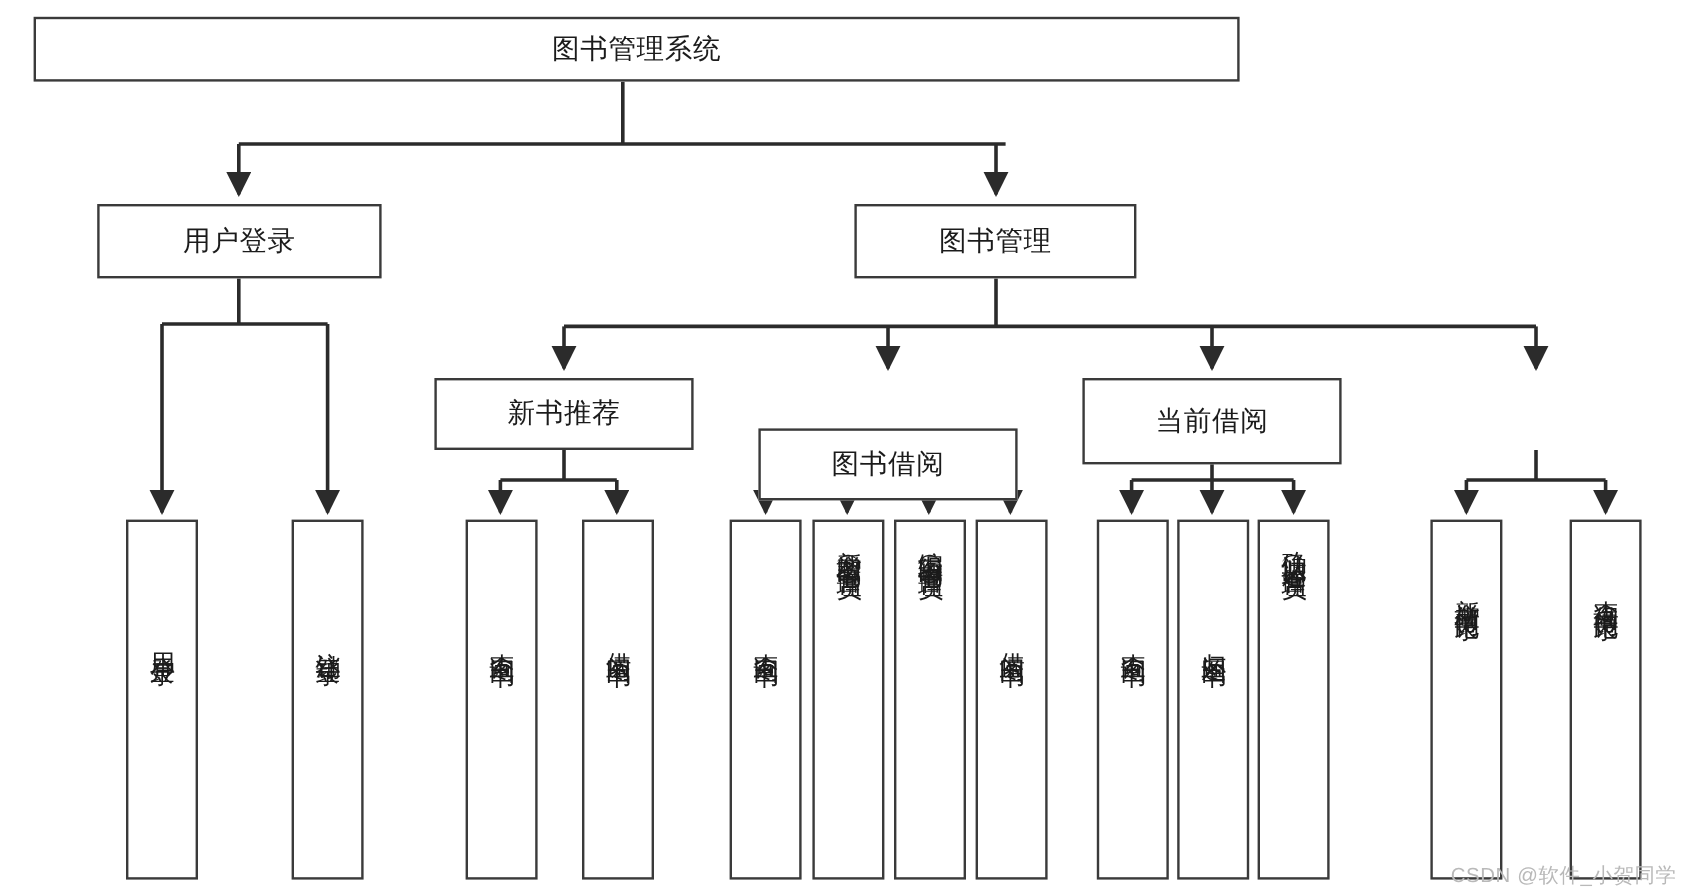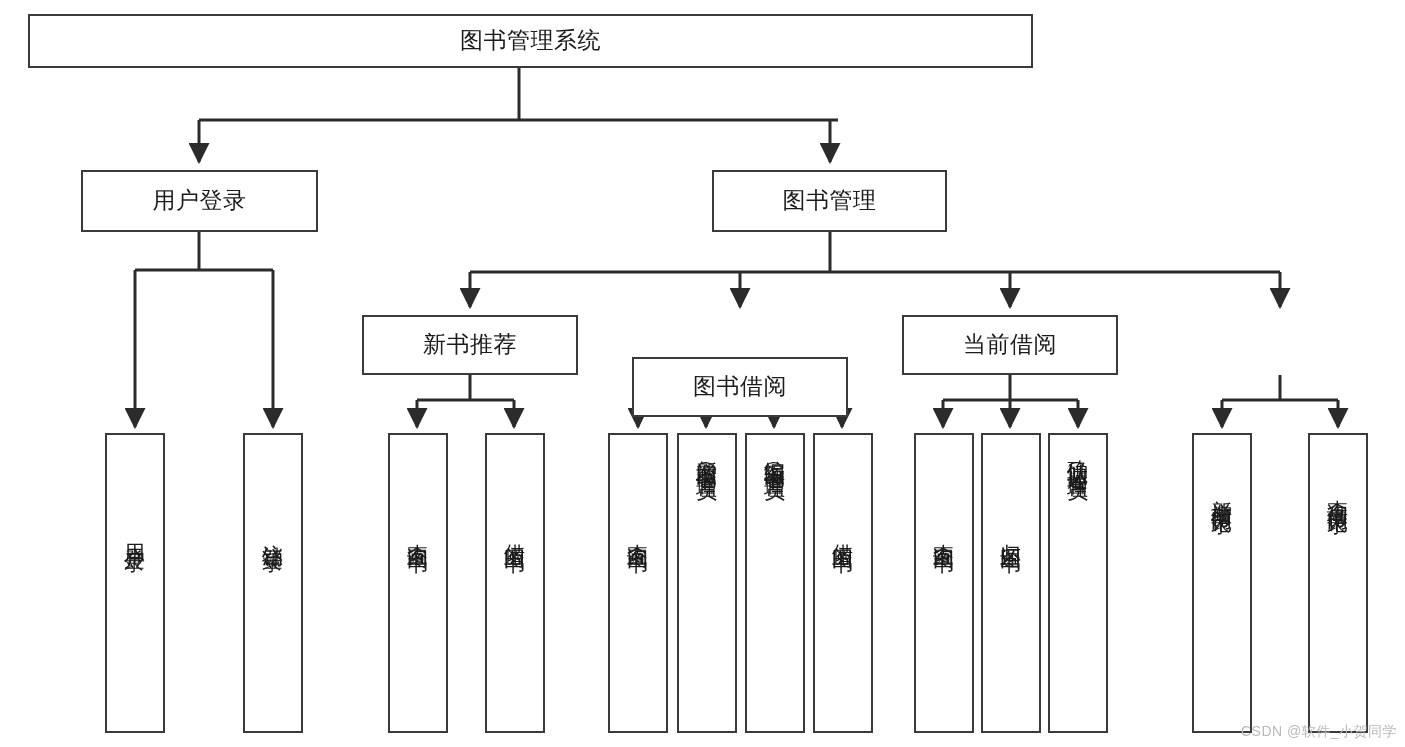--- a/index.html
+++ b/index.html
@@ -55,21 +55,21 @@
     writing-mode: vertical-rl;
     text-orientation: upright;
     -webkit-writing-mode: vertical-rl;
     letter-spacing: 3px;
     line-height: 1;
   }
   #watermark {
     position: absolute;
     right: 8px;
     bottom: 6px;
-    font-size: 14px;
+    font-size: 17px;
     color: #b9b9b9;
     letter-spacing: 0.5px;
     white-space: nowrap;
     z-index: 3;
     user-select: none;
   }
 </style>
 </head>
 <body>
 
@@ -138,21 +138,21 @@
   </div>
 
   <div class="node h-node" style="left:712px; top:170px; width:235px; height:62px;">
     <span class="label">图书管理</span>
   </div>
 
   <div class="node h-node" style="left:632px; top:315px; width:216px; height:60px;margin-top:42px;">
     <span class="label">图书借阅</span>
   </div>
 
-  <div class="node h-node" style="left:902px; top:315px; width:216px; height:60px;text-align:right;">
+  <div class="node h-node" style="left:902px; top:315px; width:216px; height:72px;text-align:right;">
     <span class="label">当前借阅</span>
   </div>
 
 
   <div class="node v-node" style="left:105px; top:433px; width:60px; height:300px; padding-top:92px;">
     <span class="label">用户登录</span>
   </div>
 
   <div class="node v-node" style="left:243px; top:433px; width:60px; height:300px; padding-top:92px;">
     <span class="label">注销登录</span>

